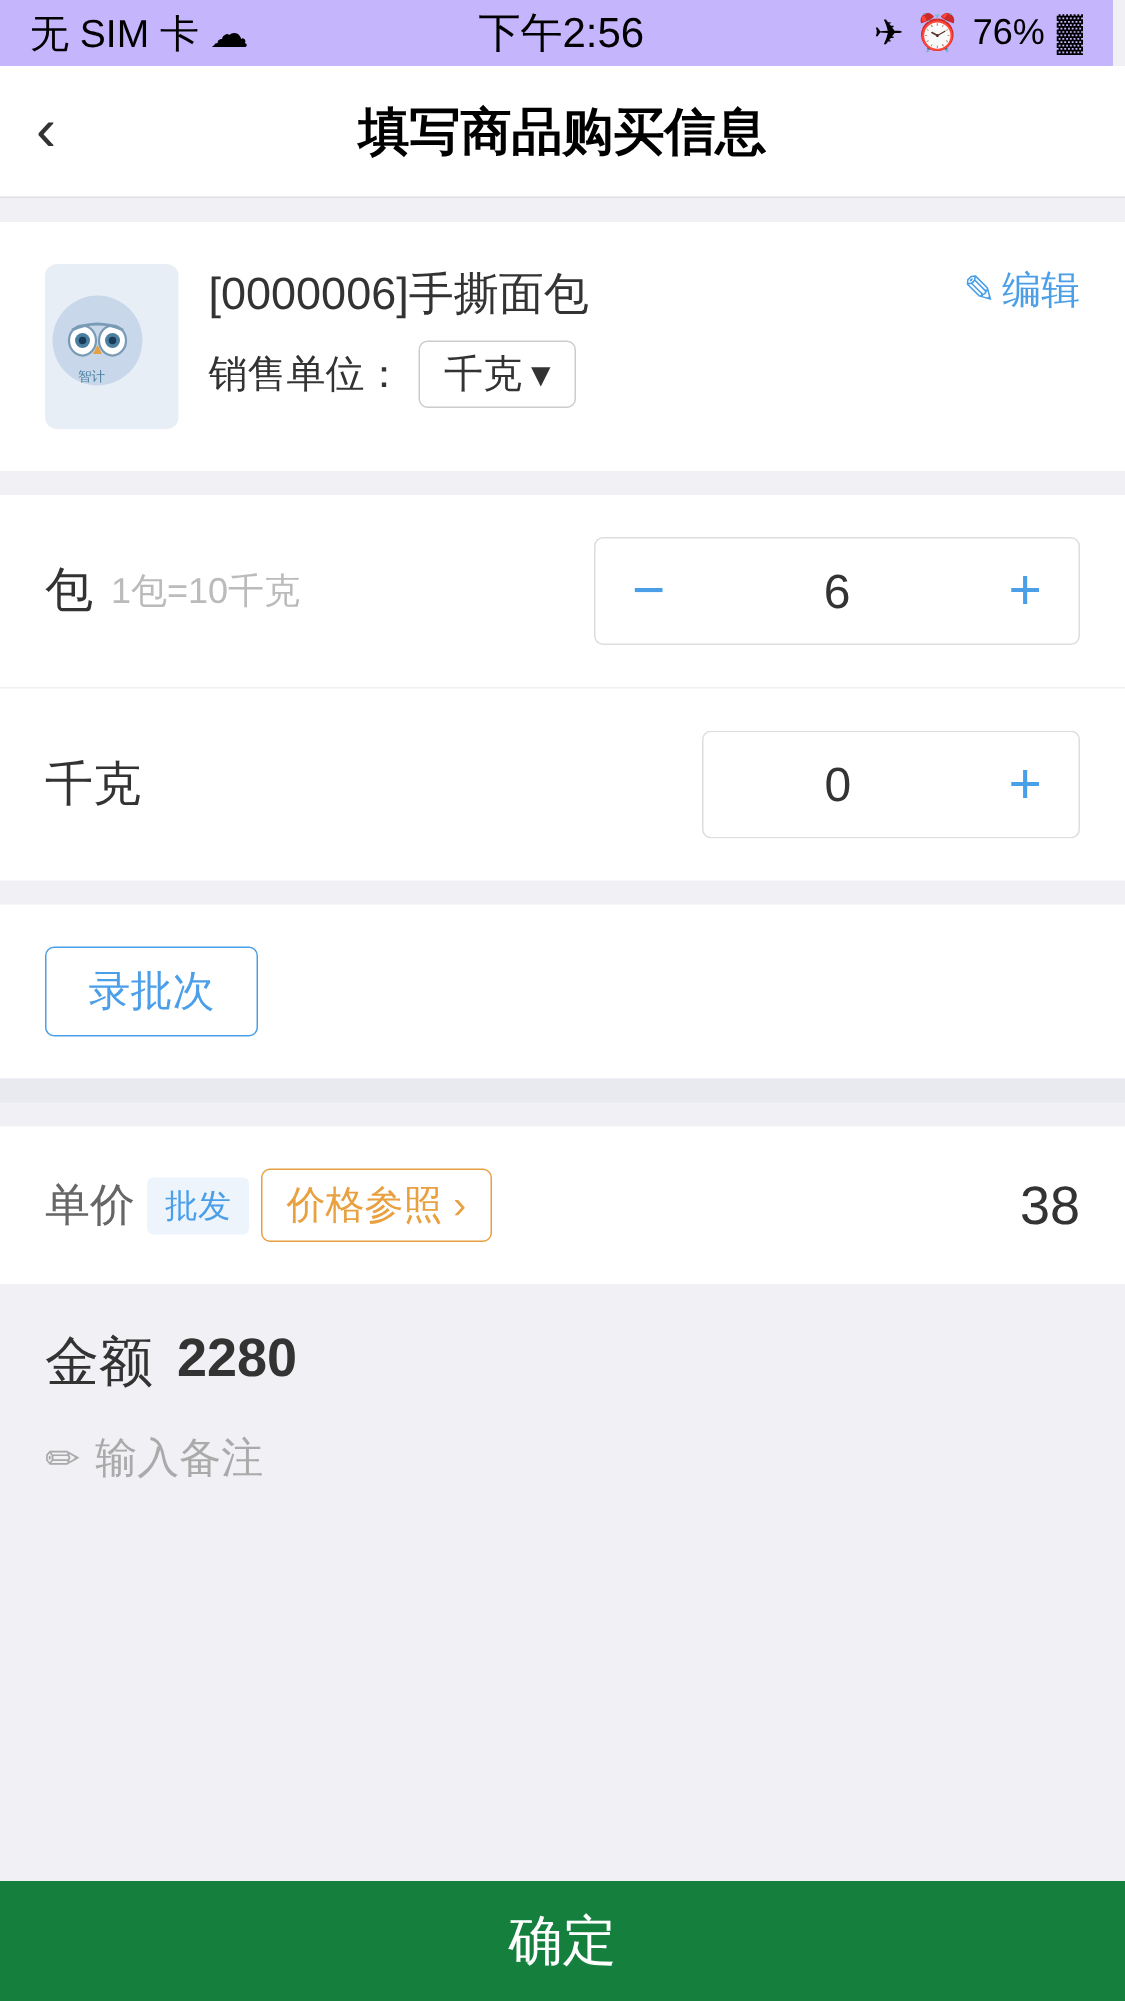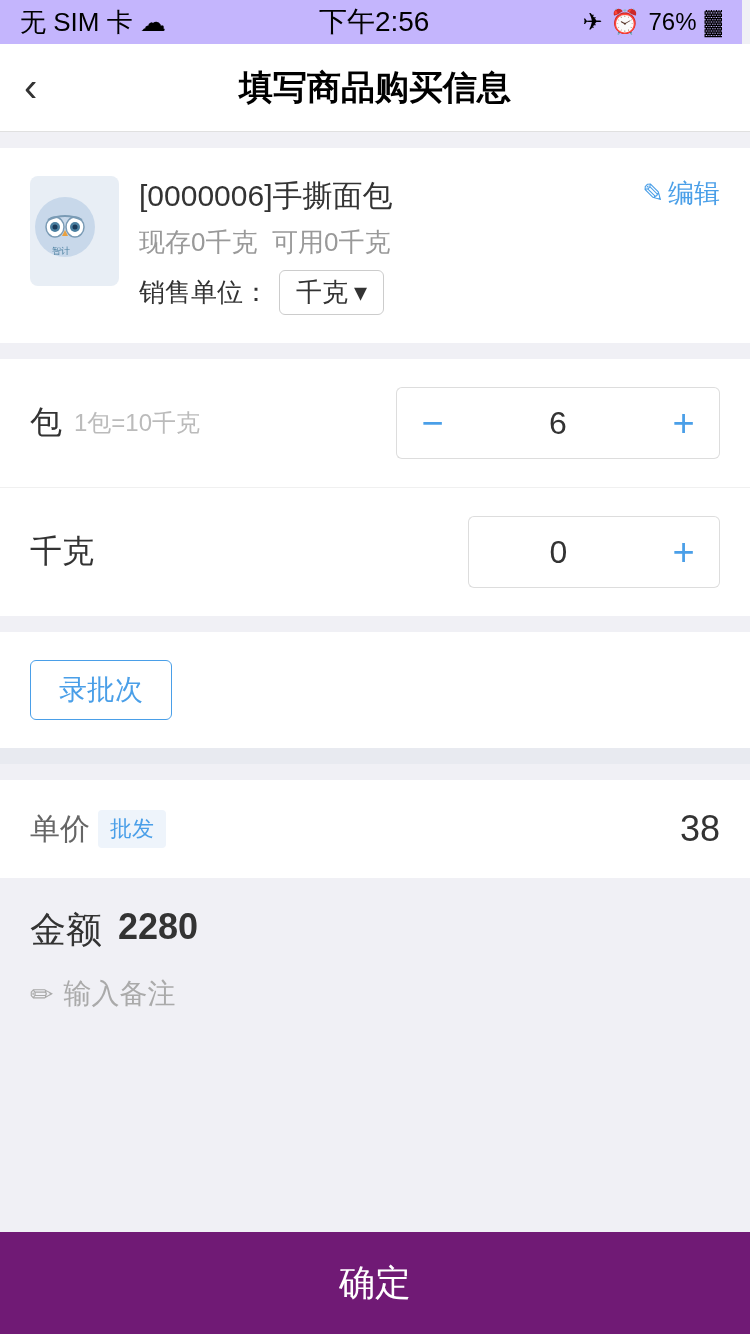--- a/index.html
+++ b/index.html
@@ -274,22 +274,22 @@
       flex: 1;
       min-height: 300px;
     }
 
     
     .confirm-btn {
       position: fixed;
       bottom: 0;
       left: 0;
       width: 750px;
-      height: 102px;
-      background: #701a75;
+      height: 80px;
+      background: #15803d;
       display: flex;
       align-items: center;
       justify-content: center;
       font-size: 36px;
       color: #fff;
       font-weight: 500;
       cursor: pointer;
     }
 
     
@@ -342,23 +342,20 @@
   <div class="product-info">
     <div class="product-header">
       <div class="product-name">
         <span>[0000006]</span><span>手撕面包</span>
       </div>
       <div class="edit-btn">
         <span>✎</span>
         <span>编辑</span>
       </div>
     </div>
-    <div class="product-stock">
-      <span>现存0千克</span>&nbsp;&nbsp;<span>可用0千克</span>
-    </div>
     <div class="product-unit">
       <span>销售单位：</span>
       <div class="unit-selector">
         <span>千克</span>
         <span>▾</span>
       </div>
     </div>
   </div>
 </div>
 
@@ -396,20 +393,23 @@
 <div class="total-section">
   <button class="batch-btn">录批次</button>
 </div>
 
 <div class="divider"></div>
 
 <div class="price-section">
   <div class="price-label">
     <span>单价</span>
     <span class="price-badge">批发</span>
+    <div class="price-ref-btn">
+      <span>价格参照 ›</span>
+    </div>
   </div>
   <div class="price-value">38</div>
 </div>
 
 <div class="amount-section">
   <div class="amount-row">
     <span class="amount-label">金额</span>
     <span class="amount-value">2280</span>
   </div>
   <div class="remark-row">

